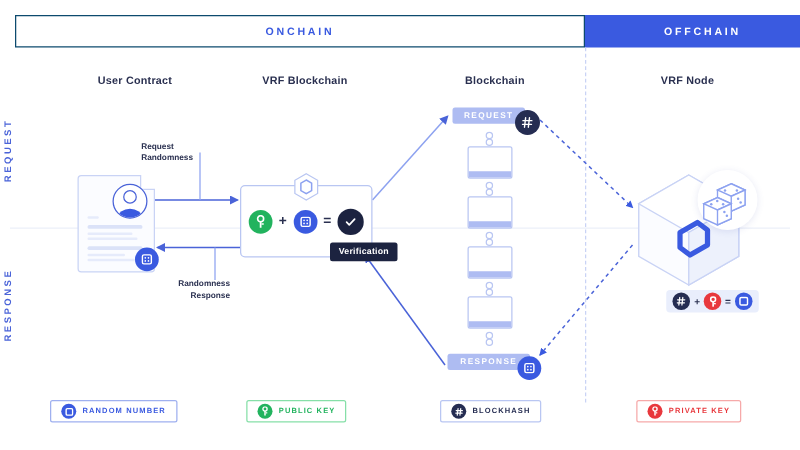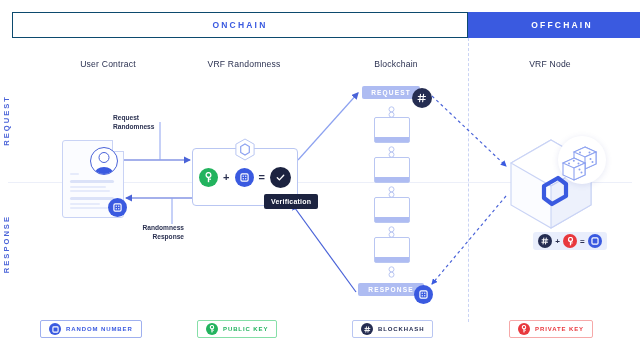--- a/index.html
+++ b/index.html
@@ -15,21 +15,21 @@
   
   .band{position:absolute;top:12px;height:26px;box-sizing:border-box;
         display:flex;align-items:center;justify-content:center;}
   .band-on{left:12px;width:456px;border:1px solid #0c4a6e;background:#ffffff;}
   .band-off{left:468px;width:188px;background:#3a5ae0;}
   .band-txt{font-size:8.5px;letter-spacing:2.2px;font-weight:600;}
   .band-on .band-txt{color:#3a5ae0;}
   .band-off .band-txt{color:#ffffff;}
 
   
-  .coltitle{position:absolute;top:59px;font-size:8.6px;font-weight:400;
+  .coltitle{position:absolute;top:59px;font-size:8.6px;font-weight:700;
             color:#2a3050;letter-spacing:.2px;text-align:center;}
 
   
   .sidelbl{position:absolute;left:2px;font-size:7.6px;letter-spacing:2px;
            font-weight:600;color:#4a63d8;
            writing-mode:vertical-rl;transform:rotate(180deg);}
 
   
   .vdiv{position:absolute;left:468px;top:38px;width:0;height:284px;
         border-left:1px dashed #c9d3f5;}
@@ -117,21 +117,21 @@
     <span class="band-txt">ONCHAIN</span>
   </div>
   <div class="band band-off">
     <span class="band-txt">OFFCHAIN</span>
   </div>
 
   <div class="vdiv"></div>
   <div class="hdiv"></div>
 
   <div class="coltitle" style="left:28px;width:160px;">User Contract</div>
-  <div class="coltitle" style="left:164px;width:160px;">VRF Randomness</div>
+  <div class="coltitle" style="left:164px;width:160px;">VRF Blockchain</div>
   <div class="coltitle" style="left:316px;width:160px;">Blockchain</div>
   <div class="coltitle" style="left:472px;width:156px;">VRF Node</div>
 
   <div class="sidelbl" style="top:95px;">REQUEST</div>
   <div class="sidelbl" style="top:215px;">RESPONSE</div>
 
   <svg class="layer" viewBox="0 0 640 360">
     <defs>
       <marker id="ah" markerWidth="6" markerHeight="6" refX="5" refY="3" orient="auto">
         <path d="M0,0 L6,3 L0,6 z" fill="#4a63d8"></path>

